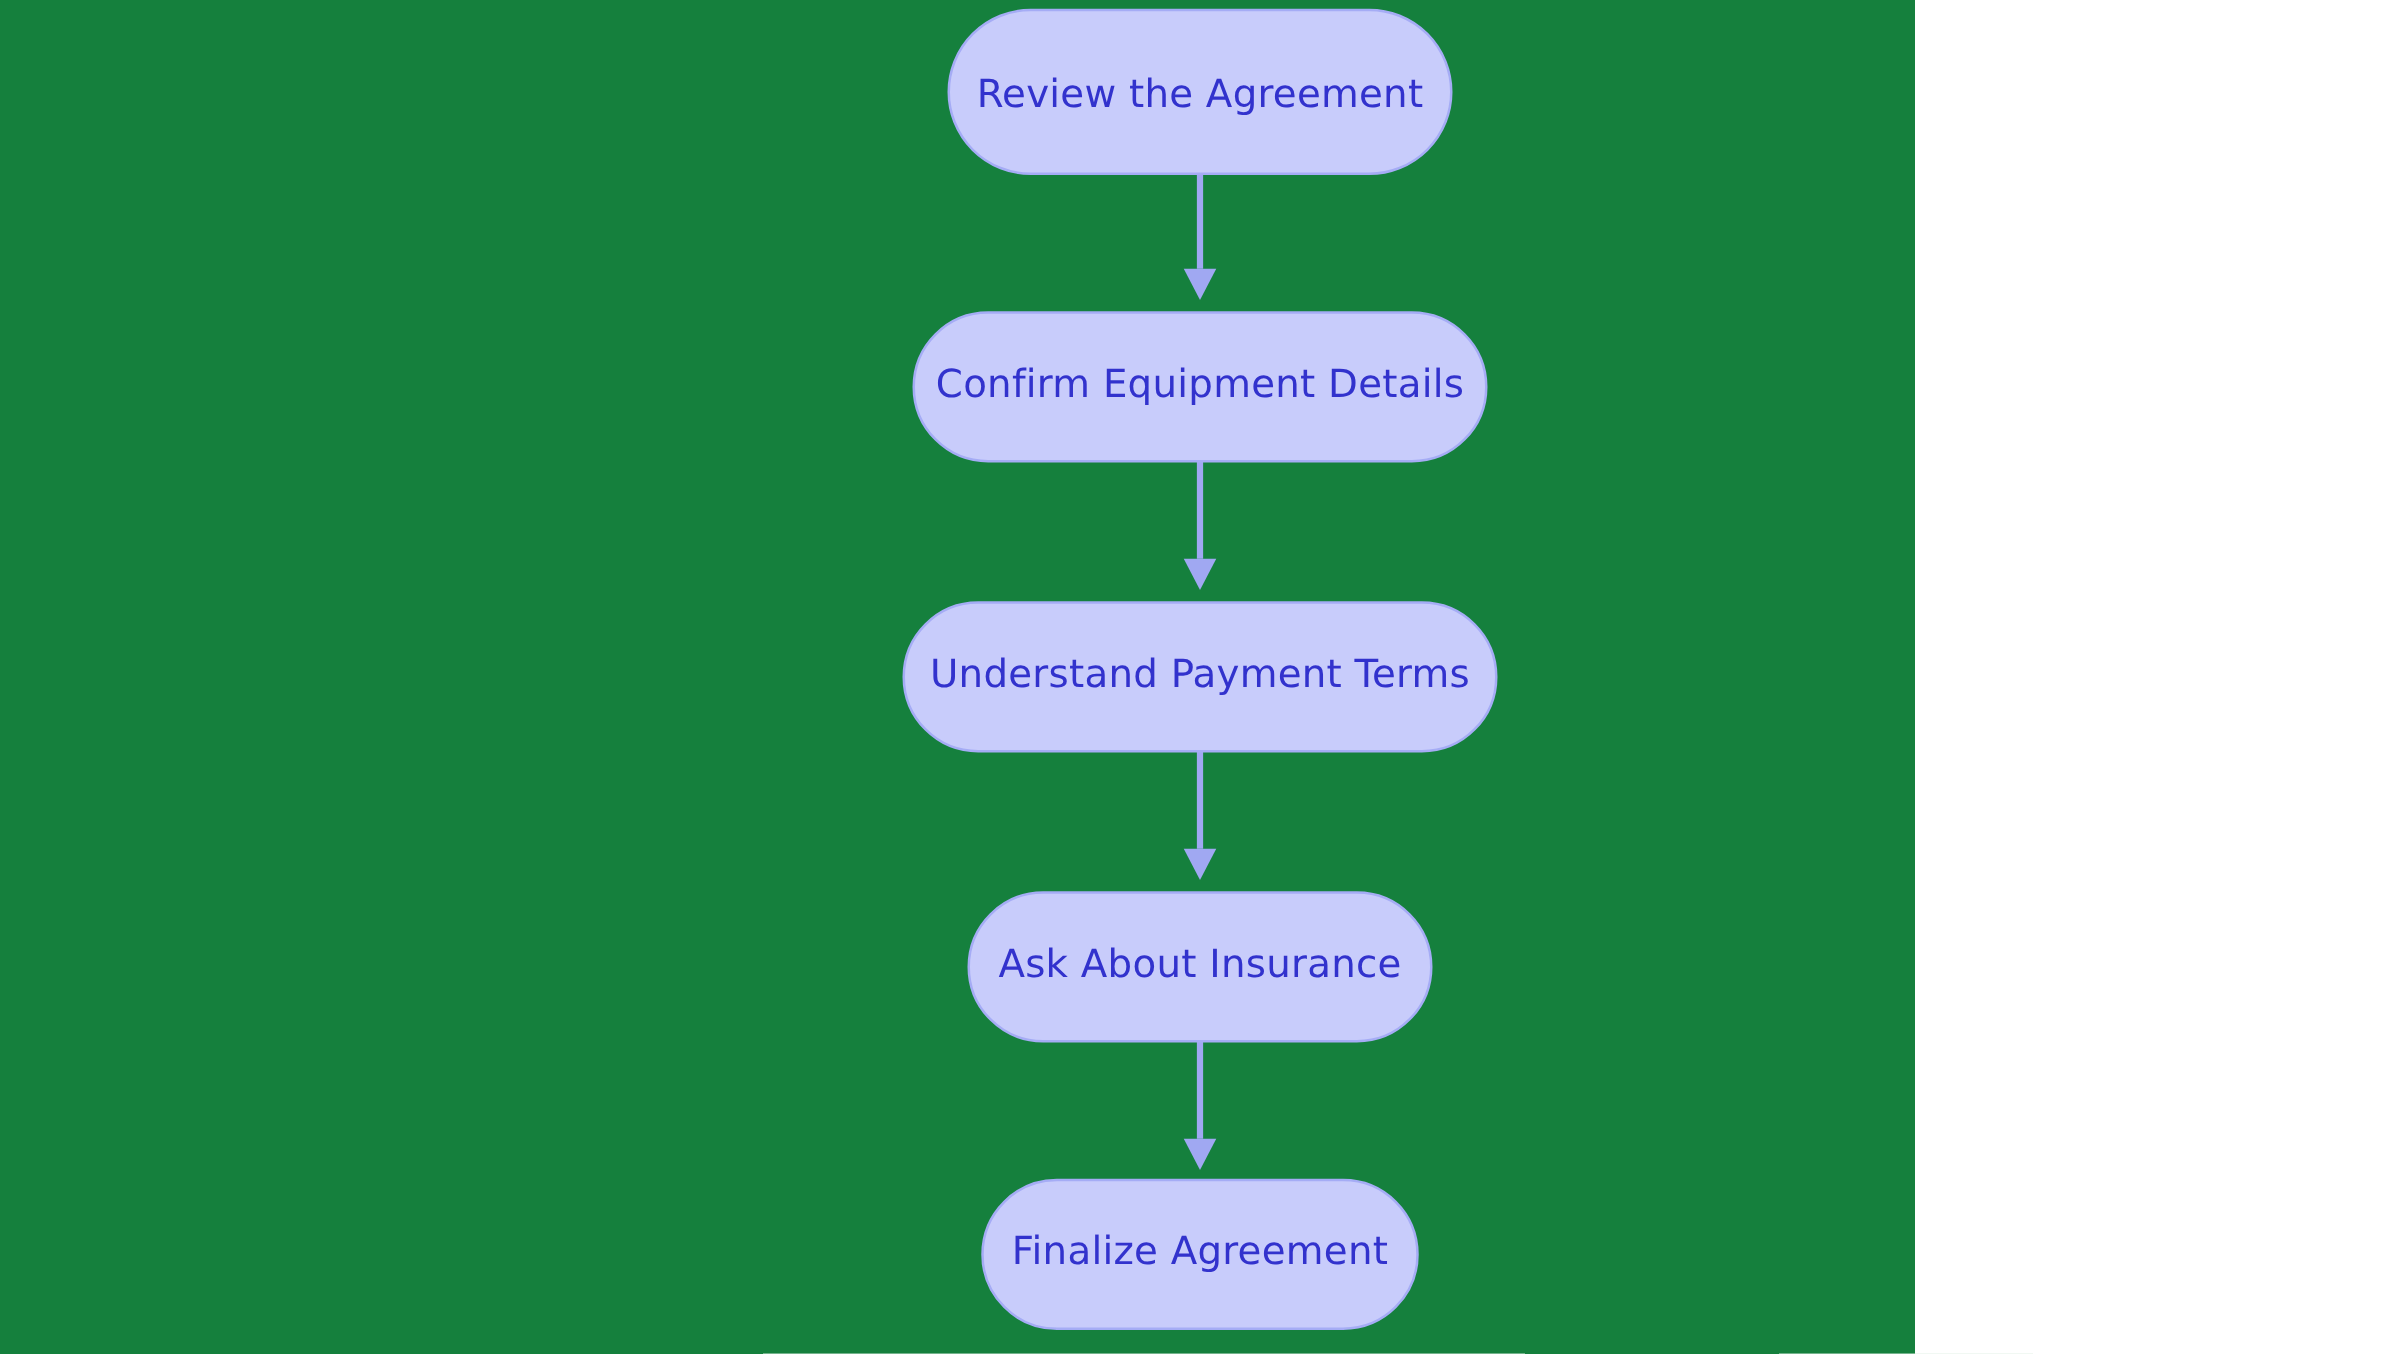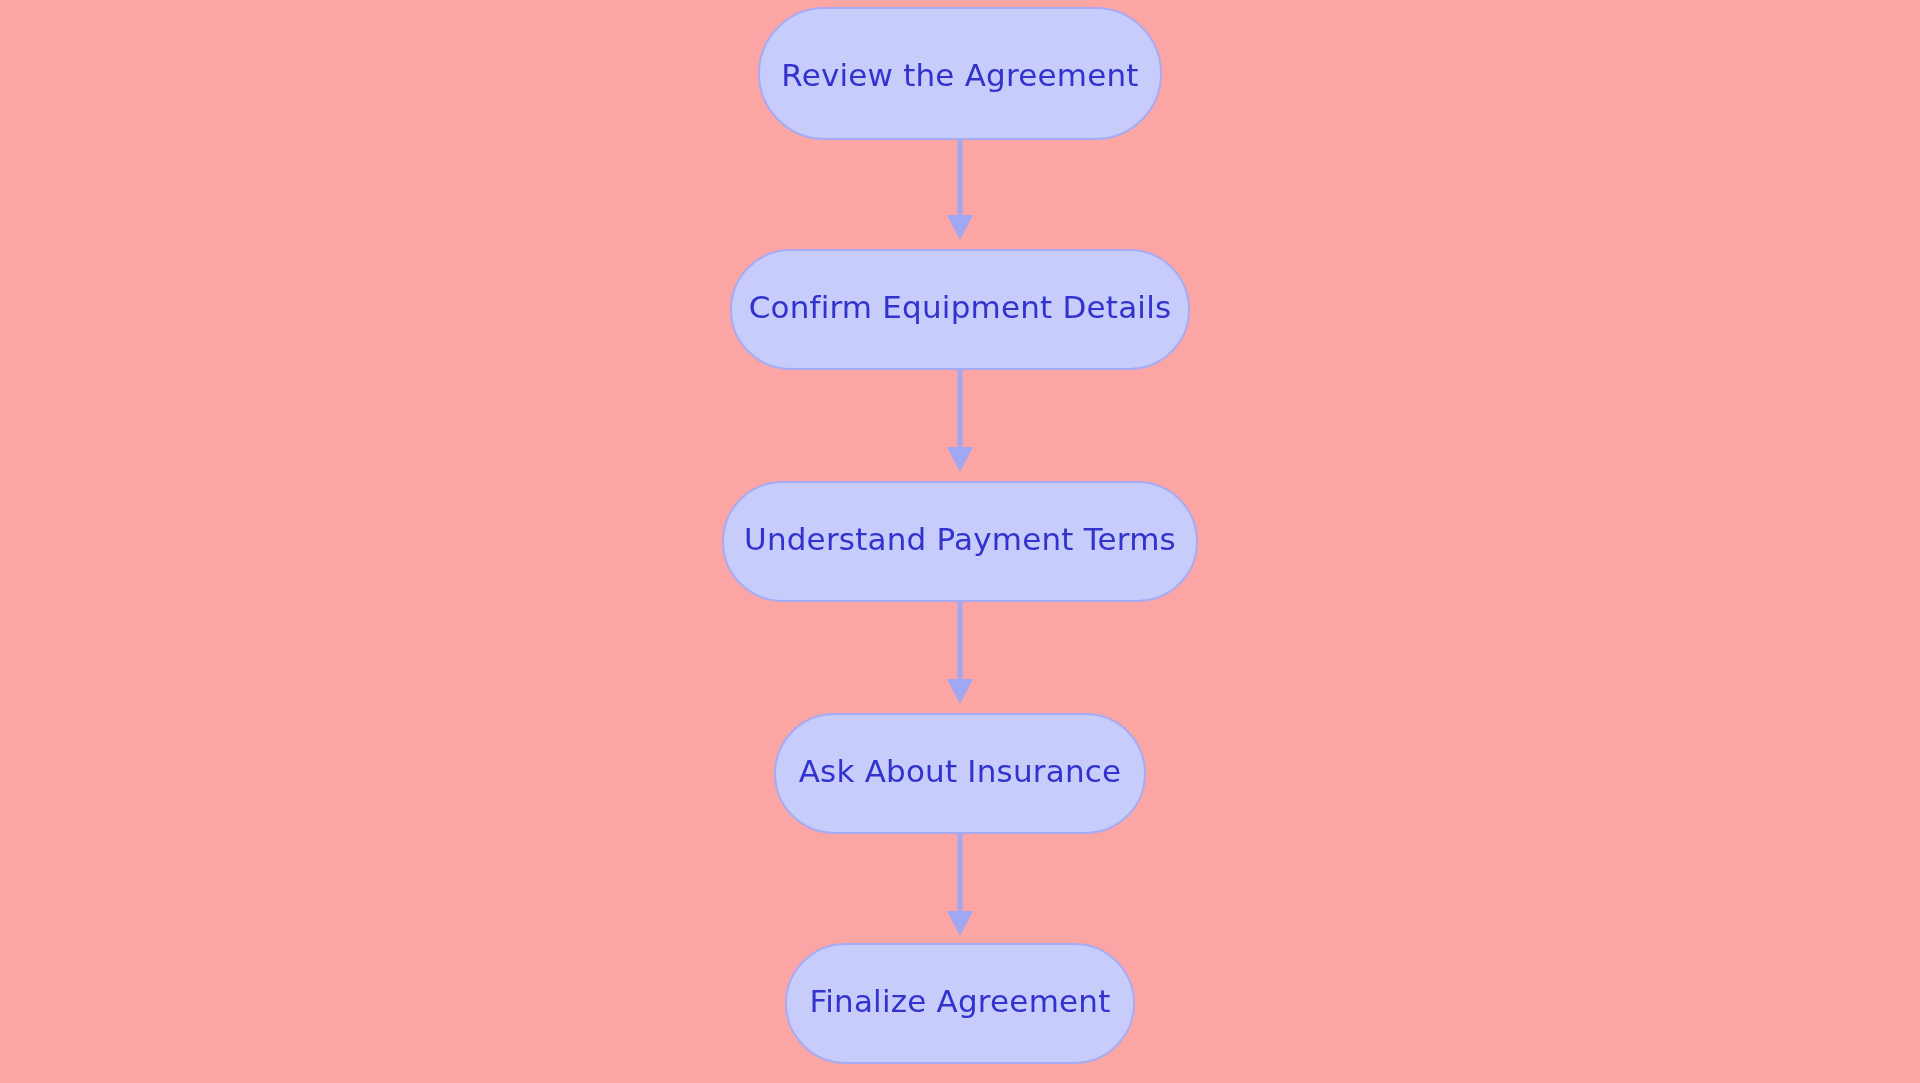--- a/index.html
+++ b/index.html
@@ -3,23 +3,23 @@
 <meta charset="utf-8">
 <title>Flowchart</title>
 <style>
   html, body {
     margin: 0;
     padding: 0;
     background: #ffffff;
   }
   #canvas {
     position: relative;
-    width: 1920px;
+    width: 1532px;
     height: 1083px;
-    background: #fca5a5;
+    background: #15803d;
     overflow: hidden;
     font-family: "DejaVu Sans", "Liberation Sans", sans-serif;
   }
   #flow-svg {
     position: absolute;
     left: 0;
     top: 0;
     width: 1920px;
     height: 1083px;
   }

